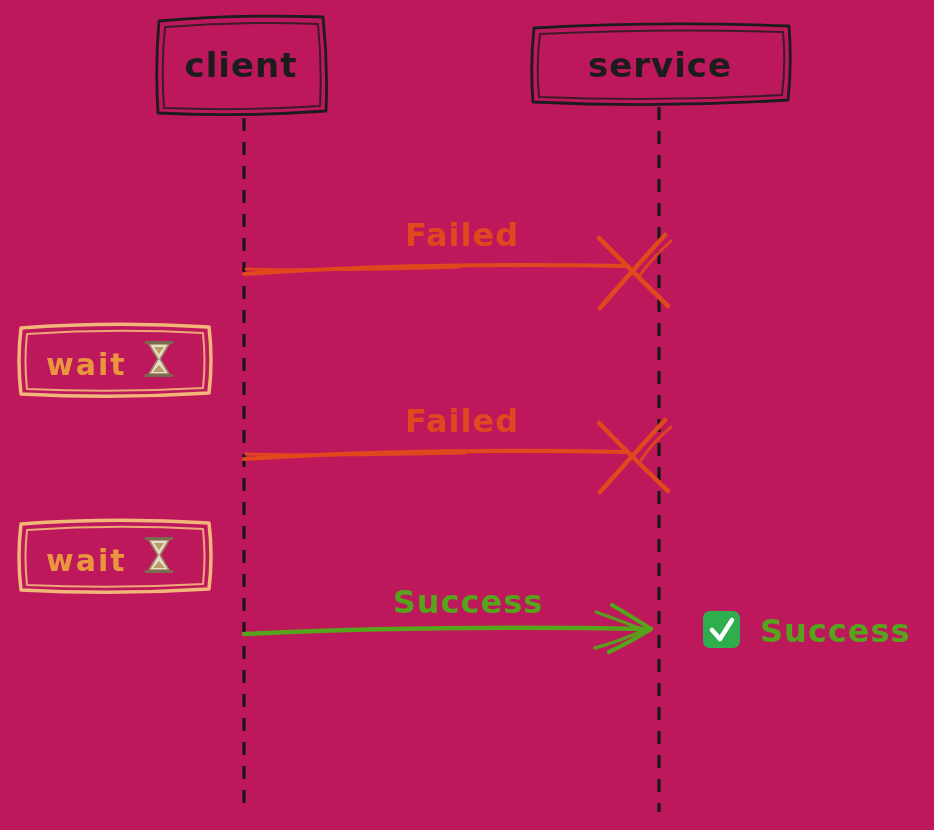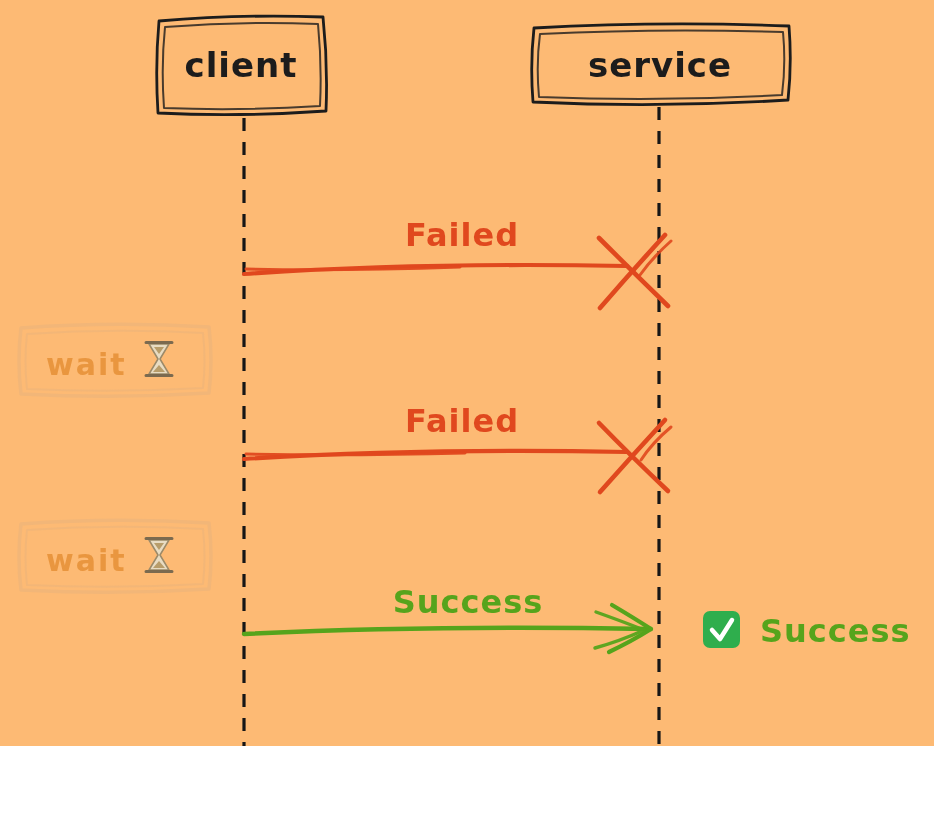--- a/index.html
+++ b/index.html
@@ -1,19 +1,19 @@
 <!DOCTYPE html>
 <html><head>
 <meta charset="utf-8">
 <style>
   html,body{margin:0;padding:0;background:#ffffff;}
   .canvas{
     position:relative;
-    width:934px;height:746px;
-    background:#fdba74;
+    width:934px;height:830px;
+    background:#be185d;
     overflow:hidden;
     font-family:"DejaVu Sans",sans-serif;
   }
   svg{display:block;}
   text{
     font-family:"DejaVu Sans","Liberation Sans",sans-serif;
     font-weight:bold;
   }
   .actor-label{fill:#1c1c1c;font-size:34px;letter-spacing:1px;}
   .failed-label{fill:#e0481e;font-size:32px;letter-spacing:1px;}

